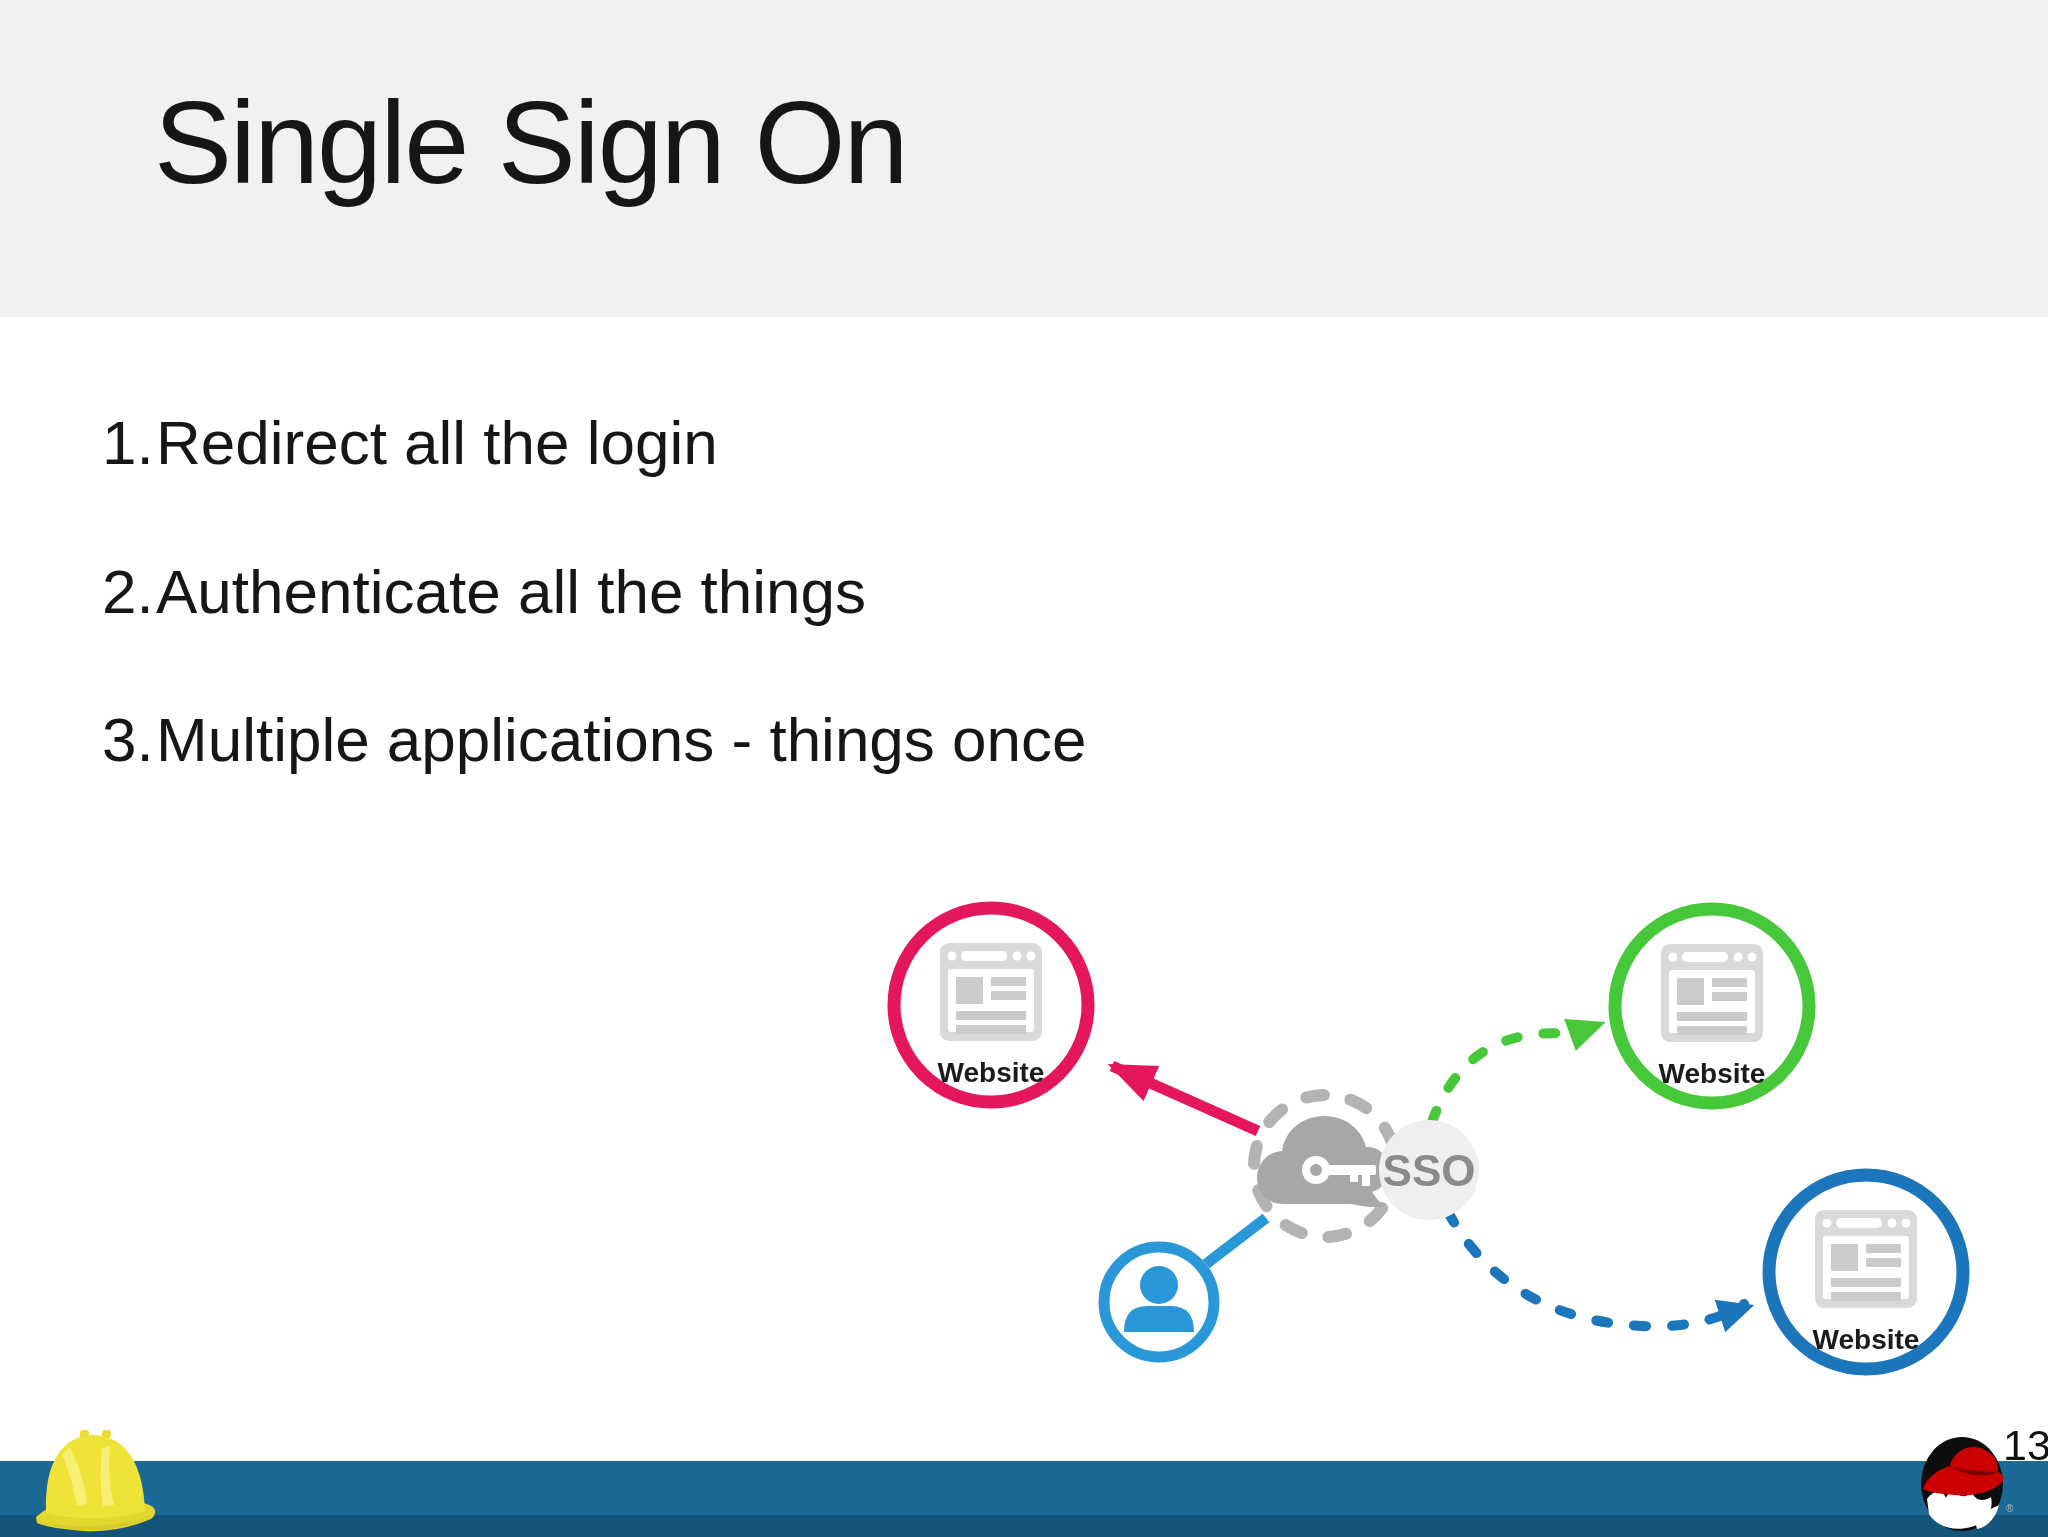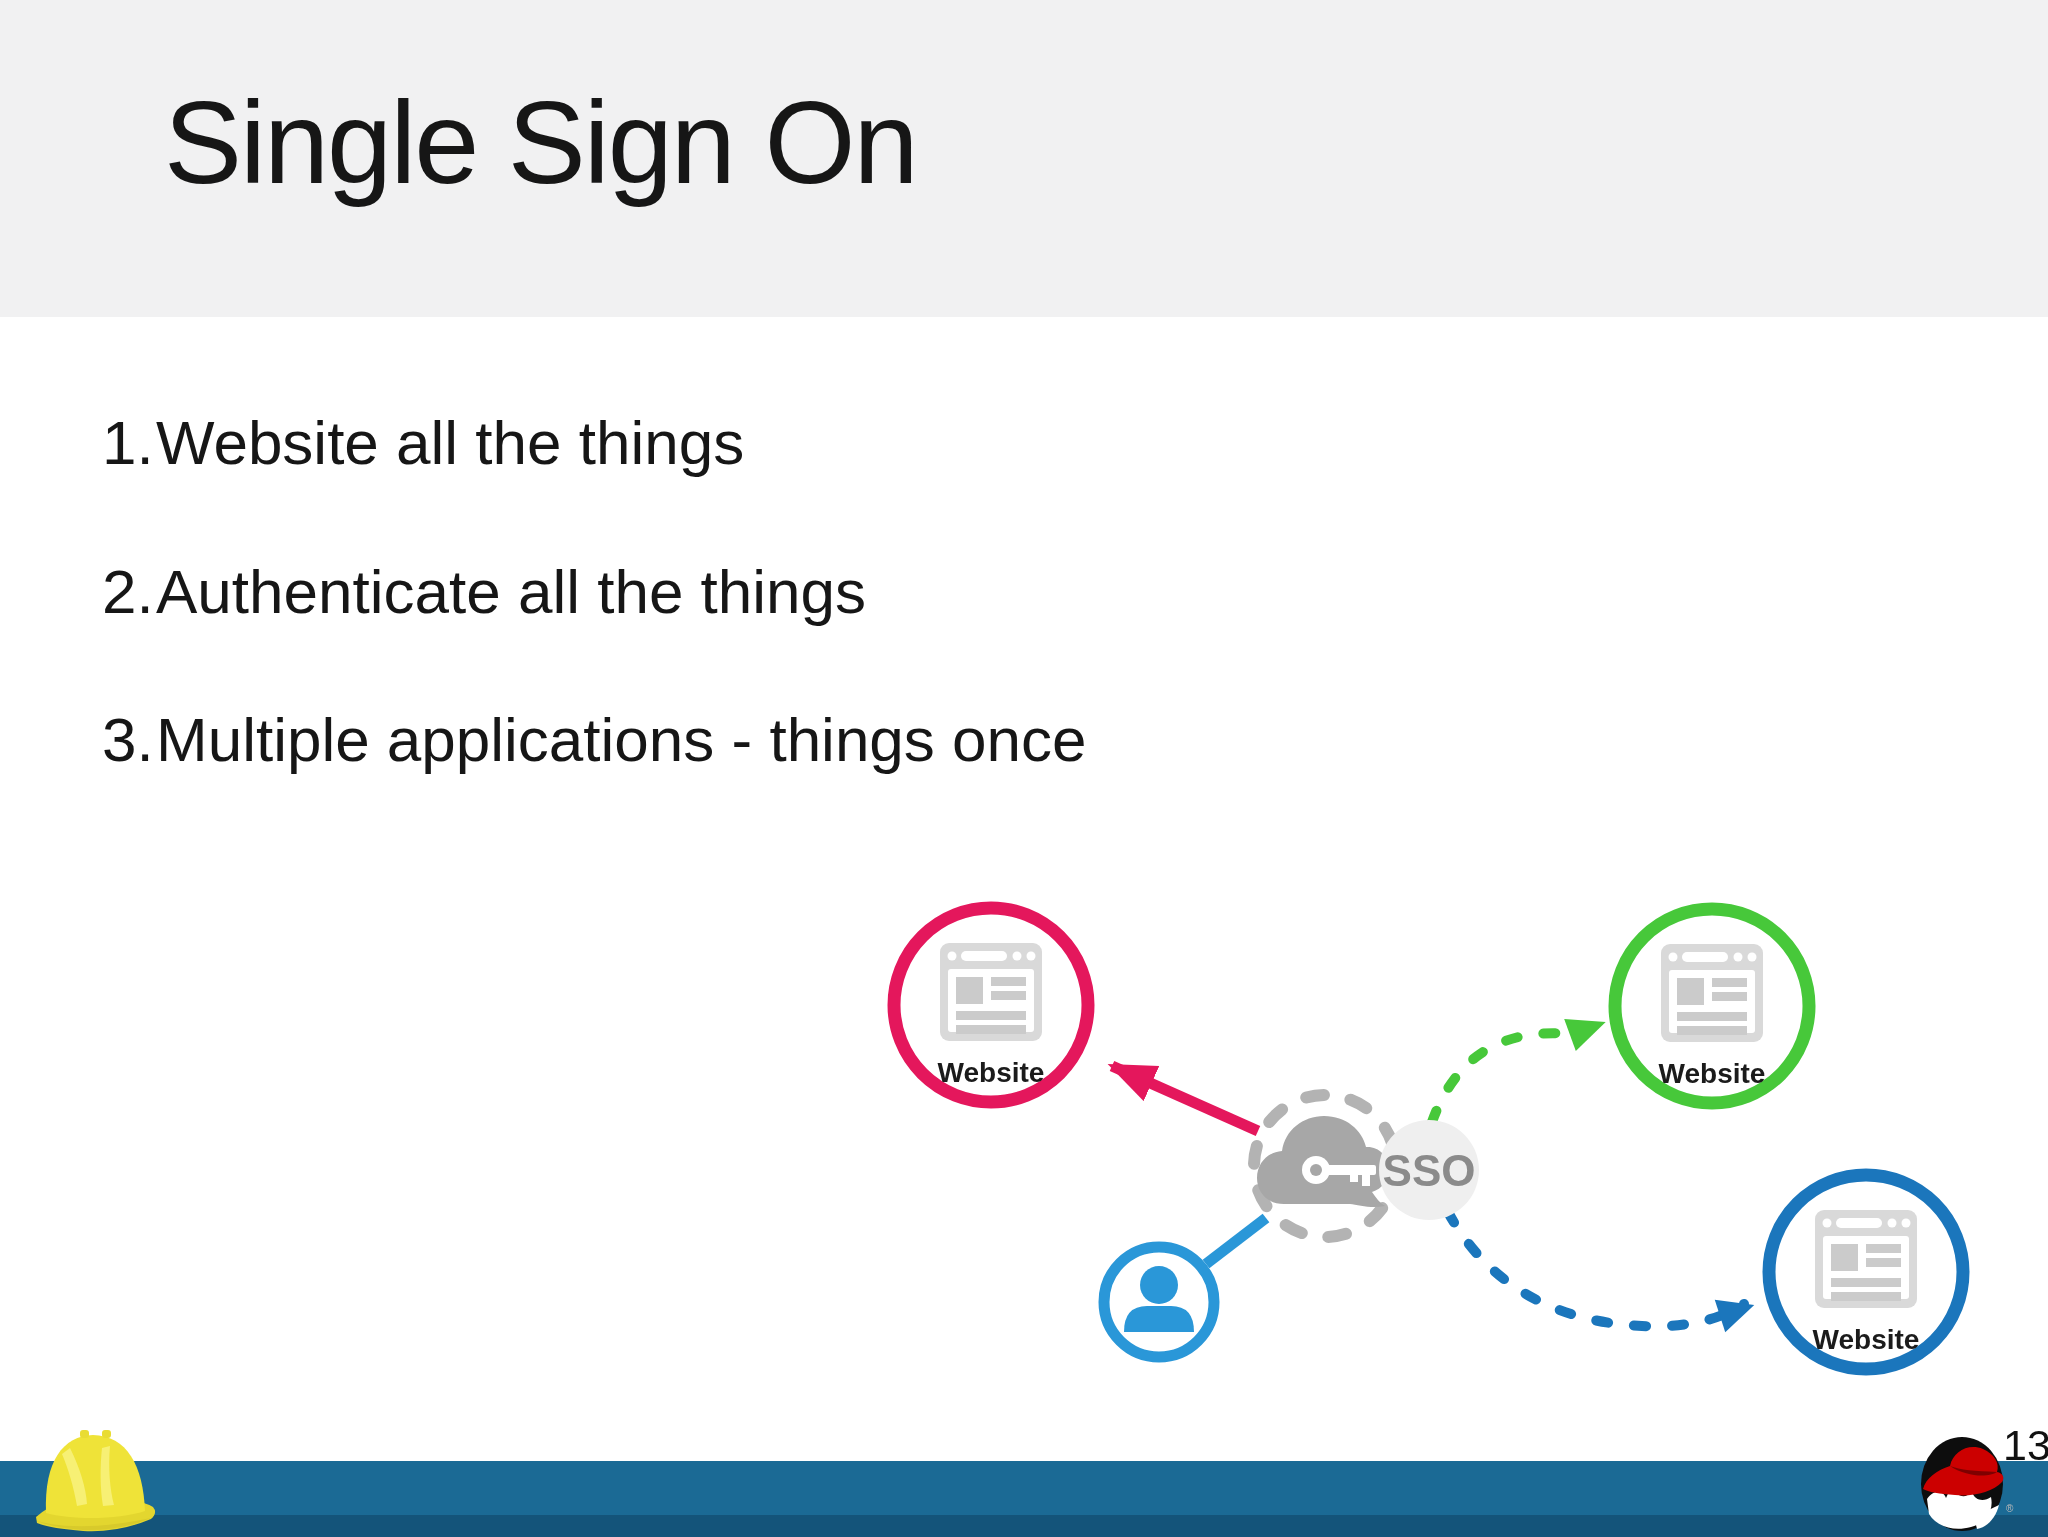--- a/index.html
+++ b/index.html
@@ -1,19 +1,19 @@
 <!DOCTYPE html>
 <html><head>
 <meta charset="utf-8">
 <style>
   html,body{margin:0;padding:0;background:#fff;}
   .slide{position:relative;width:2048px;height:1537px;background:#ffffff;
          font-family:"Liberation Sans",sans-serif;overflow:hidden;}
   .header{position:absolute;top:0;left:0;width:2048px;height:317px;background:#f1f1f2;}
-  .title{position:absolute;left:164px;top:84px;font-size:117px;line-height:1;
+  .title{position:absolute;left:154px;top:84px;font-size:117px;line-height:1;
          color:#161616;letter-spacing:-2px;white-space:nowrap;}
   .row{position:absolute;left:102px;display:flex;font-size:62px;line-height:1;color:#161616;white-space:nowrap;}
   .row .num{width:54px;flex:0 0 54px;}
   .row1{top:412px}.row2{top:561px}.row3{top:709px}
   .bar-main{position:absolute;left:0;top:1461px;width:2048px;height:54px;background:#1b6a95;}
   .bar-dark{position:absolute;left:0;top:1515px;width:2048px;height:22px;background:#14547a;}
   .page-num{position:absolute;left:2003px;top:1424px;font-size:43px;color:#111;line-height:1;}
   svg.overlay{position:absolute;left:0;top:0;width:2048px;height:1537px;}
   .ring{fill:#ffffff;}
   .ic-frame{fill:#d9d9d9;}
@@ -30,21 +30,21 @@
 </head>
 <body>
 
 <div class="slide">
 
   <div class="header"></div>
   <div class="title">Single Sign On</div>
 
   <div class="row row1">
     <span class="num">1.</span>
-    <span>Website all the things</span>
+    <span>Redirect all the login</span>
   </div>
   <div class="row row2">
     <span class="num">2.</span>
     <span>Authenticate all the things</span>
   </div>
   <div class="row row3">
     <span class="num">3.</span>
     <span>Multiple applications - things once</span>
   </div>
 

